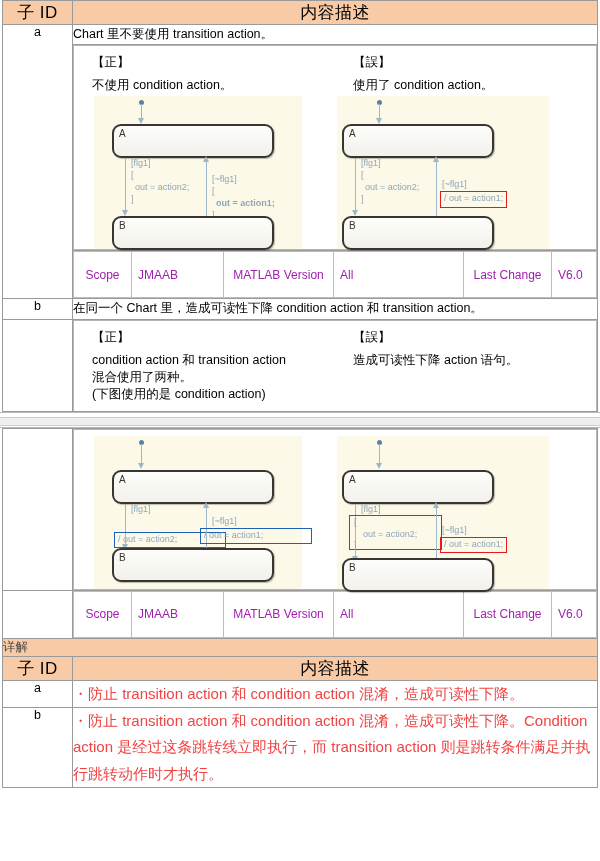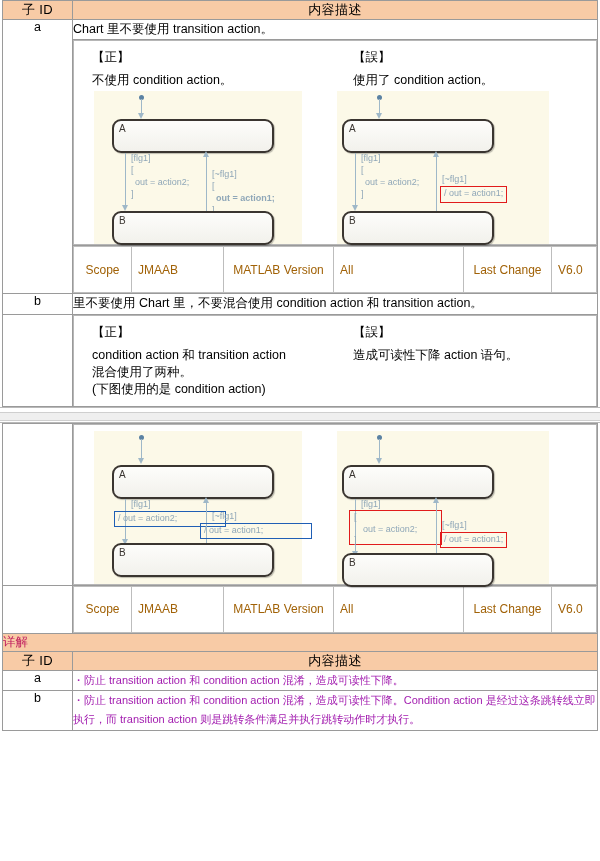--- a/index.html
+++ b/index.html
@@ -25,21 +25,21 @@
   table.doc td, table.doc th {
     border: 1px solid #9a9a9a;
     padding: 0;
     vertical-align: top;
     font-weight: normal;
   }
   .hdr {
     background: #f8cba6;
     font-weight: bold;
     text-align: center;
-    font-size: 13px;
+    font-size: 17px;
     color: #000;
     padding: 6px 0 7px 0;
     letter-spacing: .4px;
   }
   .idcell {
     text-align: center;
     font-size: 12.5px;
     padding: 7px 0 0 0;
     color: #000;
     background:#fff;
@@ -127,21 +127,21 @@
     width: 100%;
     table-layout: fixed;
   }
   table.scope td {
     border: 1px solid #bdbdbd;
     font-size: 12px;
     height: 46px;
     padding: 4px 6px;
     vertical-align: middle;
     background: #fff;
-    color: #a16207;
+    color: #a21caf;
   }
   td.sc-k {
     background: #f8cba6;
     font-weight: bold;
     text-align: center;
   }
 
   
   .pagebreak {
     height: 16px;
@@ -153,27 +153,27 @@
   .pagebreak::before {
     content:""; position:absolute; left:0; right:0; top:4px; height:7px;
     background:#efefef; border-top:1px solid #cfcfcf; border-bottom:1px solid #cfcfcf;
   }
 
   .section-title {
     background: #f8cba6;
     font-weight: bold;
     font-size: 12.5px;
     padding: 5px 0 6px 10px;
-    color: #be185d;
+    color: #404040;
   }
   .detail-txt {
-    font-size: 11px;
+    font-size: 15px;
     line-height: 1.75;
     padding: 6px 10px 7px 12px;
-    color:#a21caf;
+    color:#ef4444;
     background:#fff;
   }
   .watermark {
     position: absolute;
     right: 8px; bottom: 4px;
     font-size: 15px;
     color: #cfcfcf;
     letter-spacing: 1px;
     pointer-events: none;
     font-family: "DejaVu Sans", sans-serif;
@@ -294,21 +294,21 @@
             <td class="sc-k">Last Change</td>
             <td>V6.0</td>
           </tr>
         </tbody>
             </table>
       </td>
     </tr>
 
     <tr>
       <td class="idcell">b</td>
-      <td class="txtcell">里不要使用 Chart 里，不要混合使用 condition action 和 transition action。</td>
+      <td class="txtcell">在同一个 Chart 里，造成可读性下降 condition action 和 transition action。</td>
     </tr>
 
     <tr>
       <td style="border-top:none;background:#fff;"></td>
       <td class="inner-wrap">
         <div class="example" style="border-bottom:none;">
           <div class="example-heads" style="padding-bottom:8px;">
             <div class="ex-col">
               <div class="tag">【正】</div>
               <div class="desc">condition action 和 transition action</div>
@@ -346,21 +346,21 @@
               <div class="jline" style="left:47px;top:8px;height:20px;"></div>
               <div class="arrow-d" style="left:44px;top:27px;"></div>
 
               <div class="state" style="left:18px;top:34px;width:162px;height:34px;">
                 <span>A</span>
               </div>
 
               <div class="jline" style="left:31px;top:68px;height:42px;"></div>
               <div class="arrow-d" style="left:28px;top:108px;"></div>
               <div class="lbl" style="left:37px;top:68px;">[flg1]</div>
-              <div class="boxed mark-blue" style="left:20px;top:80px;width:112px;">/ out = action2;</div>
+              <div class="boxed mark-blue" style="left:20px;top:96px;width:112px;">/ out = action2;</div>
 
               <div class="jline" style="left:112px;top:72px;height:42px;"></div>
               <div class="arrow-u" style="left:109px;top:66px;"></div>
               <div class="lbl" style="left:118px;top:80px;">[~flg1]</div>
               <div class="boxed mark-blue" style="left:106px;top:92px;width:112px;">/ out = action1;</div>
 
               <div class="state" style="left:18px;top:112px;width:162px;height:34px;">
                 <span>B</span>
               </div>
             </div>

